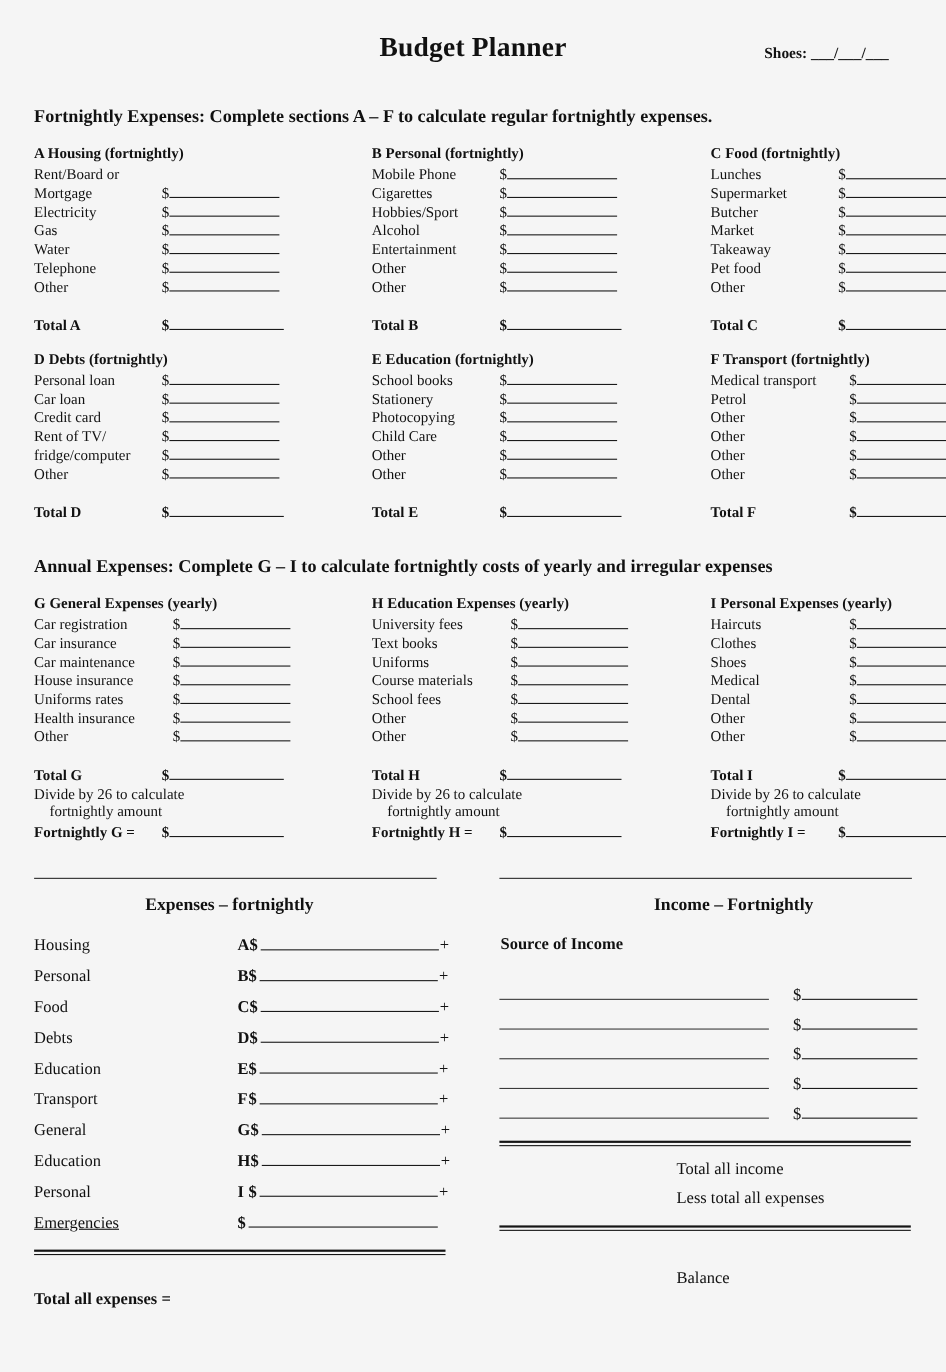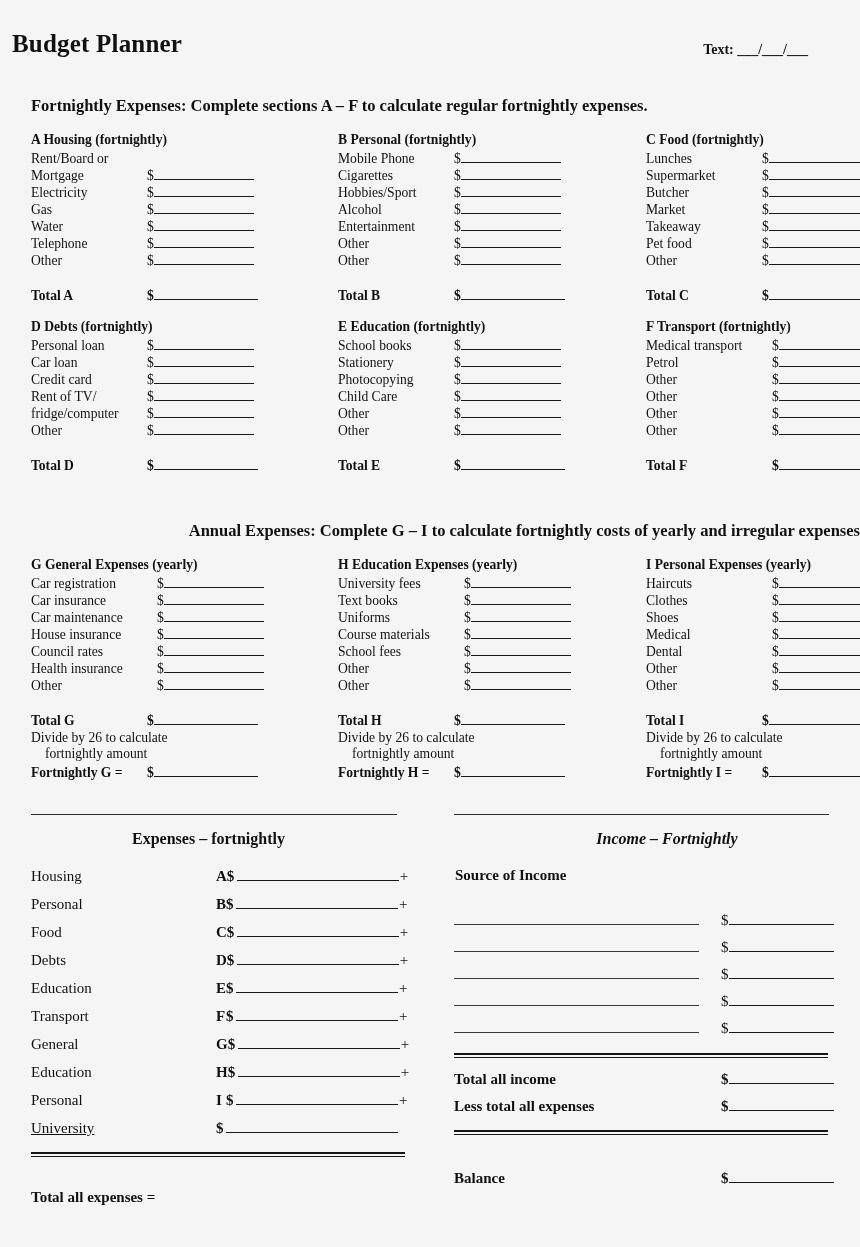--- a/index.html
+++ b/index.html
@@ -25,41 +25,42 @@
     box-sizing: border-box;
   }
 
   
   .header {
     position: relative;
     height: 52px;
     margin-top: 30px;
   }
   .doc-title {
+    text-align: center;
     font-size: 25px;
     font-weight: bold;
     letter-spacing: 0.2px;
-    margin: 12px;
+    margin: 0;
   }
   .date-field {
     position: absolute;
     right: 52px;
     top: 12px;
     font-size: 14px;
     font-weight: bold;
     white-space: nowrap;
   }
 
   
   .banner {
     font-size: 16.5px;
     font-weight: bold;
     margin: 14px 0 16px 31px;
   }
-  .banner.second { margin-top: 46px; margin-bottom: 16px; text-align: right; }
+  .banner.second { margin-top: 30px; margin-bottom: 16px; }
 
   
   .cols {
     display: flex;
     padding: 0 31px 0 31px;
     box-sizing: border-box;
     width: 860px;
   }
   .col {
     width: 280px;
@@ -163,21 +164,21 @@
   .bottom-col.left  { width: 423px; flex: 0 0 423px; }
   .bottom-col.right { width: 406px; flex: 0 0 406px; padding-left: 0px; }
 
   .sum-title {
     font-size: 16px;
     font-weight: bold;
     text-align: center;
     margin-bottom: 14px;
   }
   .sum-title.left-t  { padding-right: 68px; }
-  .sum-title.right-t { padding-left: 20px; font-style: italic; }
+  .sum-title.right-t { padding-left: 20px; }
 
   .sum-row {
     display: flex;
     align-items: baseline;
     height: 28px;
     line-height: 28px;
     font-size: 15px;
     white-space: nowrap;
   }
   .sum-row .s-lbl {
@@ -256,41 +257,42 @@
     border-bottom: 1px solid #1a1a1a;
     width: 105px;
     height: 12px;
   }
   .inc-tot-row {
     display: flex;
     align-items: flex-end;
     height: 27px;
     line-height: 27px;
     font-size: 15px;
-    font-weight: bold;
-    white-space: nowrap;
+    font-weight: normal;
+    white-space: nowrap;
+    flex-direction: column;
   }
   .inc-tot-row .t-lbl { width: 245px; flex: 0 0 245px; }
   .inc-tot-row .t-rule {
     display: inline-block;
     border-bottom: 1px solid #1a1a1a;
     width: 105px;
     height: 12px;
   }
   .inc-tot-row .t-amt { padding-left: 22px; }
 </style>
 </head>
 <body>
 
 <div class="page">
 
   <div class="header">
     <div class="doc-title">Budget Planner</div>
     <div class="date-field">
-      <span>Text:</span>
+      <span>Shoes:</span>
       <span>___/___/___</span>
     </div>
   </div>
 
   <div class="banner">Fortnightly Expenses:  Complete sections A – F to calculate regular fortnightly expenses.</div>
 
   <div class="cols">
 
     <div class="col c1">
       <div class="col-head">A  Housing (fortnightly)</div>
@@ -521,21 +523,21 @@
       </div>
       <div class="row wide">
         <span class="lbl">Car maintenance</span>
         <span class="money"><span class="dollar">$</span><span class="rule w-std"></span></span>
       </div>
       <div class="row wide">
         <span class="lbl">House insurance</span>
         <span class="money"><span class="dollar">$</span><span class="rule w-std"></span></span>
       </div>
       <div class="row wide">
-        <span class="lbl">Council rates</span>
+        <span class="lbl">Uniforms rates</span>
         <span class="money"><span class="dollar">$</span><span class="rule w-std"></span></span>
       </div>
       <div class="row wide">
         <span class="lbl">Health insurance</span>
         <span class="money"><span class="dollar">$</span><span class="rule w-std"></span></span>
       </div>
       <div class="row wide">
         <span class="lbl">Other</span>
         <span class="money"><span class="dollar">$</span><span class="rule w-std"></span></span>
       </div>
@@ -706,21 +708,21 @@
           <span class="s-plus">+</span>
       </div>
       <div class="sum-row">
         <span class="s-lbl">Personal</span>
         <span class="s-letter">I</span>
           <span class="s-letter">$</span>
           <span class="s-rule"></span>
           <span class="s-plus">+</span>
       </div>
       <div class="sum-row emerg">
-        <span class="s-lbl"><span>University</span></span>
+        <span class="s-lbl"><span>Emergencies</span></span>
         <span class="s-letter">$</span>
           <span class="s-rule"></span>
       </div>
 
       <div class="dbl-rule left-d"></div>
 
       <div class="grand" style="margin-top:32px;">
         <span class="g-lbl">Total all expenses =</span>
         <span><span>$</span><span class="g-rule"></span></span>
       </div>

